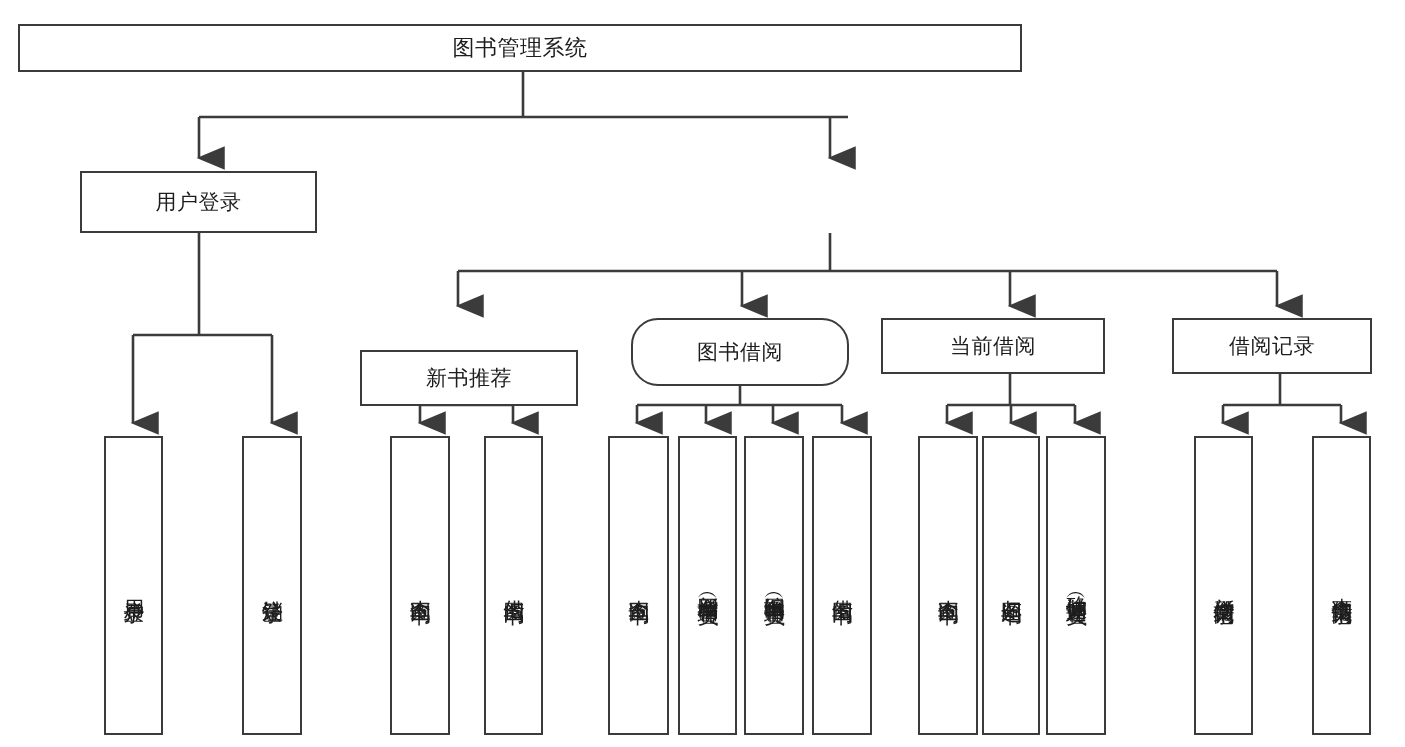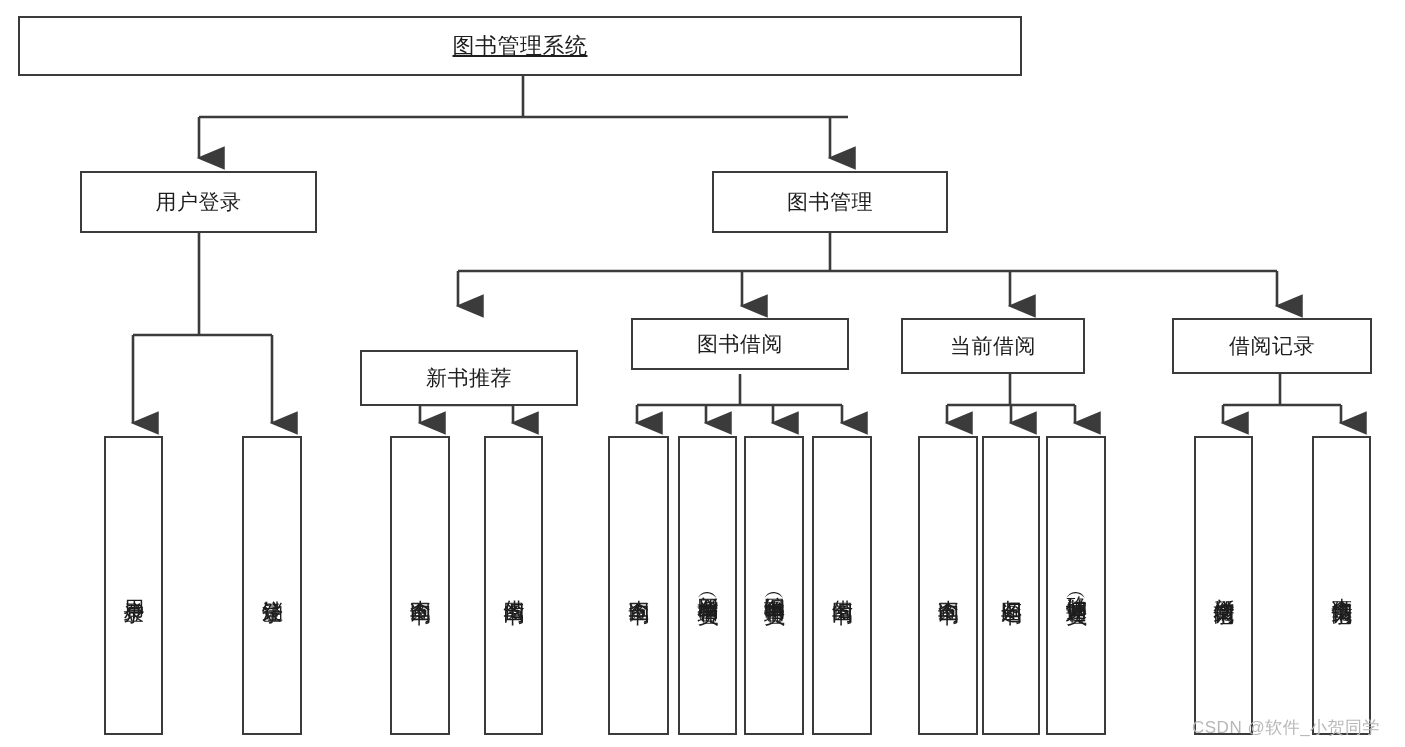--- a/index.html
+++ b/index.html
@@ -121,38 +121,35 @@
       <path d="M 1011 405 L 1011 423" marker-end="url(#arrow)"></path>
       <path d="M 1075 405 L 1075 423" marker-end="url(#arrow)"></path>
 
       <path d="M 1280 374 L 1280 405"></path>
       <path d="M 1223 405 L 1341 405"></path>
       <path d="M 1223 405 L 1223 423" marker-end="url(#arrow)"></path>
       <path d="M 1341 405 L 1341 423" marker-end="url(#arrow)"></path>
     </g>
   </svg>
 
-  <div class="node horiz root" style="left:18px; top:16px; width:1004px; height:60px;text-decoration:underline;">
+  <div class="node horiz root" style="left:18px; top:24px; width:1004px; height:48px;">
     <span class="node-label">图书管理系统</span>
   </div>
 
   <div class="node horiz" style="left:80px; top:171px; width:237px; height:62px;">
     <span class="node-label">用户登录</span>
   </div>
-  <div class="node horiz" style="left:712px; top:171px; width:236px; height:62px;">
-    <span class="node-label">图书管理</span>
-  </div>
 
   <div class="node horiz" style="left:360px; top:318px; width:218px; height:56px;margin-top:32px;">
     <span class="node-label">新书推荐</span>
   </div>
-  <div class="node horiz" style="left:631px; top:318px; width:218px; height:52px;">
+  <div class="node horiz" style="left:631px; top:318px; width:218px; height:68px;border-radius:27px;">
     <span class="node-label">图书借阅</span>
   </div>
-  <div class="node horiz" style="left:901px; top:318px; width:184px; height:56px;">
+  <div class="node horiz" style="left:881px; top:318px; width:224px; height:56px;">
     <span class="node-label">当前借阅</span>
   </div>
   <div class="node horiz" style="left:1172px; top:318px; width:200px; height:56px;">
     <span class="node-label">借阅记录</span>
   </div>
 
   <div class="node vert" style="left:104px; top:436px; width:59px; height:299px;">
     <span class="node-label">用户登录</span>
   </div>
   <div class="node vert" style="left:242px; top:436px; width:60px; height:299px;">
@@ -189,15 +186,14 @@
     <span class="node-label">确认归还（管理员）</span>
   </div>
 
   <div class="node vert" style="left:1194px; top:436px; width:59px; height:299px;">
     <span class="node-label">新增借阅记录</span>
   </div>
   <div class="node vert" style="left:1312px; top:436px; width:59px; height:299px;">
     <span class="node-label">查询借阅记录</span>
   </div>
 
-  <div class="watermark" style="left:1192px; top:716px;">CSDN @软件_小贺同学</div>
 
 </div>
 
 </body></html>

